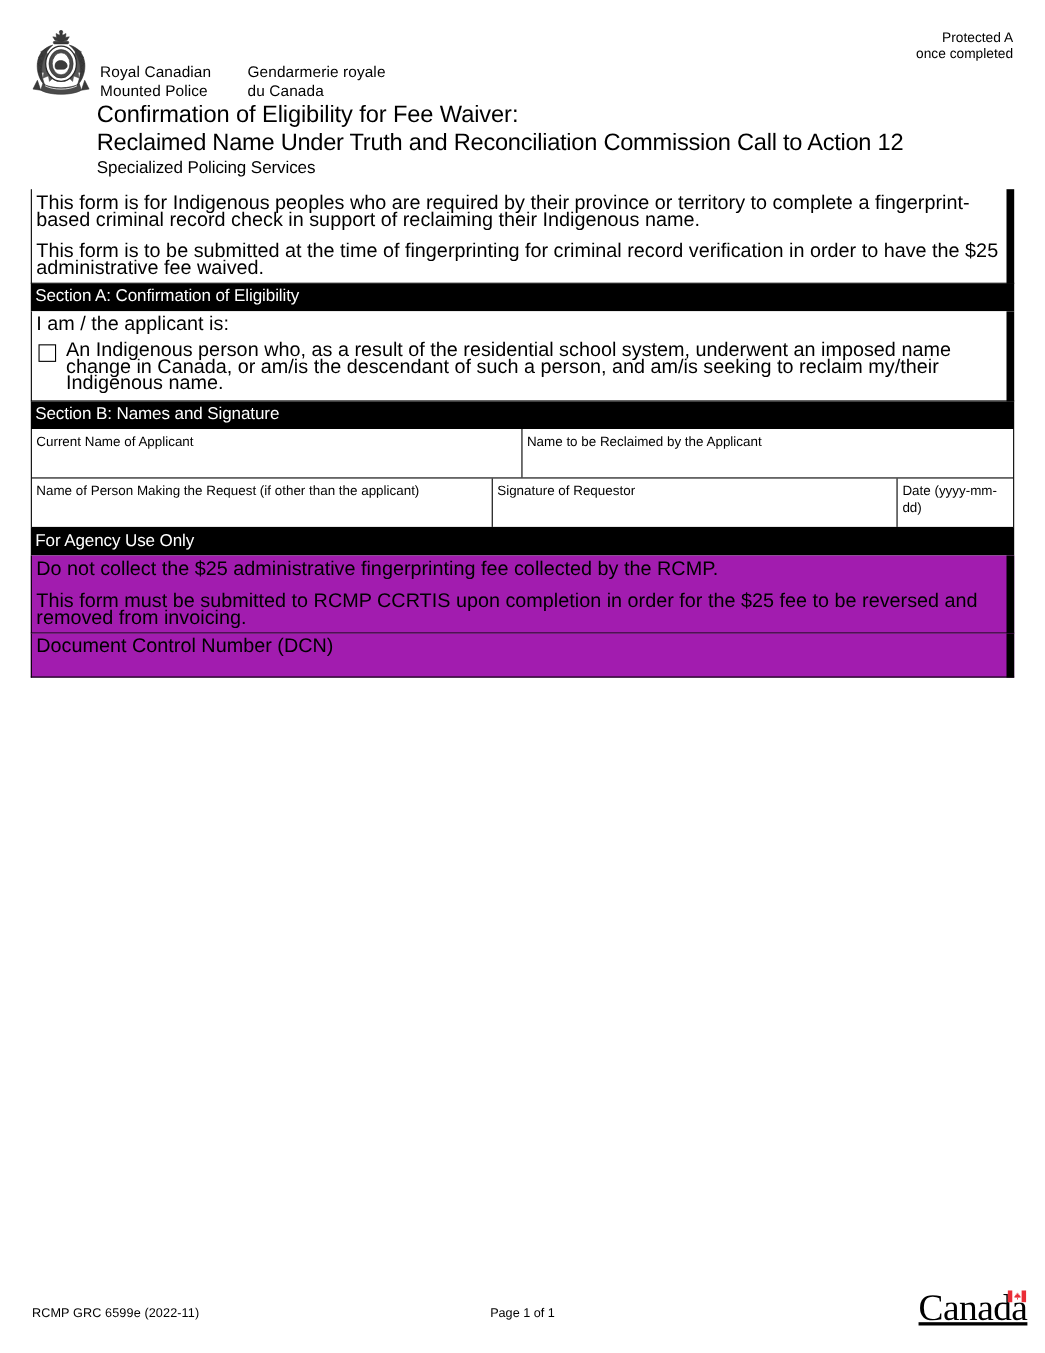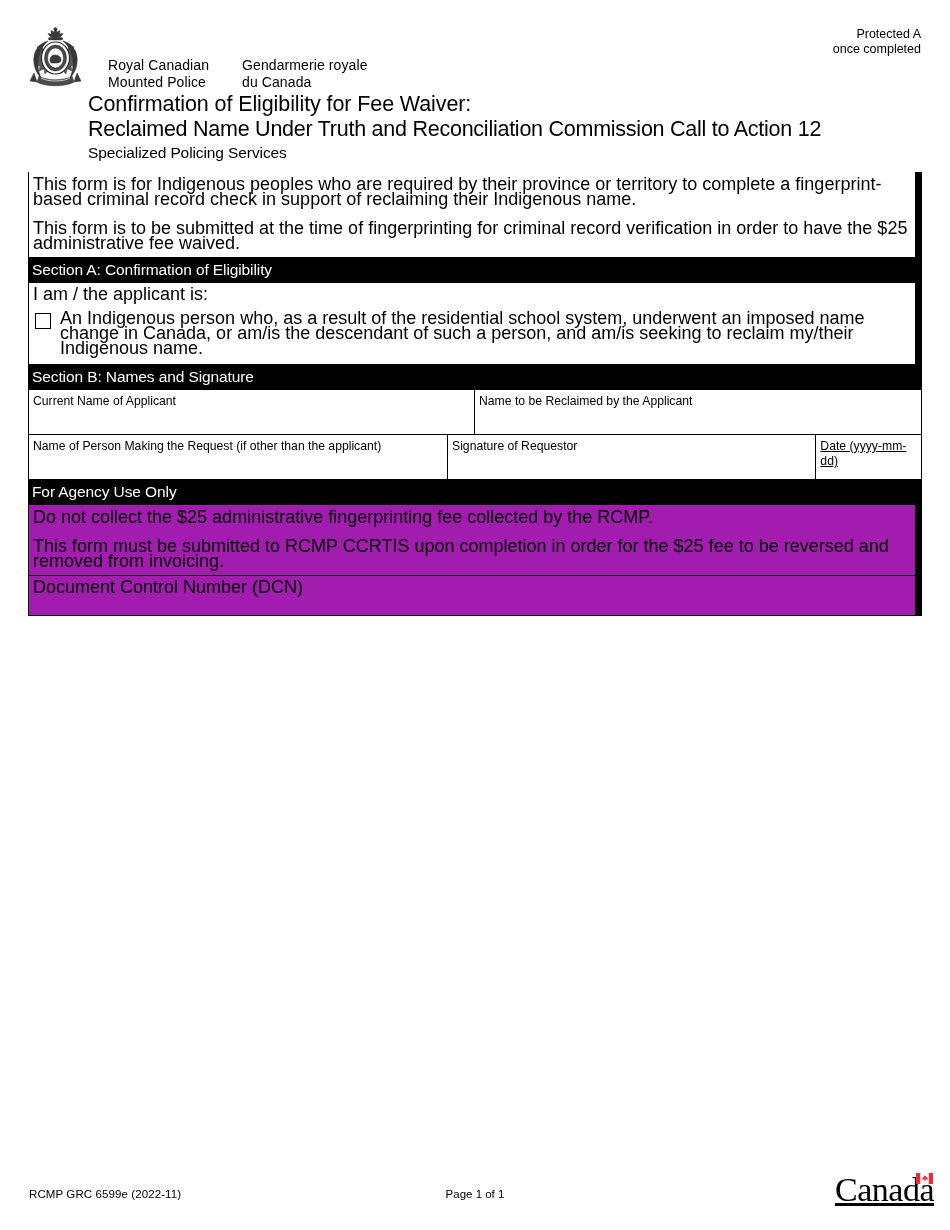--- a/index.html
+++ b/index.html
@@ -35,21 +35,21 @@
   }
   .crest {
     position: absolute;
     left: 28px;
     top: 27px;
     width: 55px;
     height: 66px;
   }
   .rcmp-words {
     position: absolute;
-    left: 108px;
+    left: 91px;
     top: 57px;
     font-size: 14px;
     line-height: 16.5px;
     letter-spacing: 0.1px;
   }
   .rcmp-words .col {
     display: inline-block;
     vertical-align: top;
   }
   .rcmp-words .col.en { width: 134px; }
@@ -140,21 +140,21 @@
     line-height: 15px;
     border-right: 1px solid #000;
   }
   .cell:last-child { border-right: none; }
   .row-b1 { height: 45px; }
   .row-b2 { height: 45px; }
   .c-left   { width: 446px; }
   .c-right  { width: 446px; }
   .c-left2  { width: 446px; }
   .c-mid2   { width: 392px; }
-  .c-date2  { width: 111px; text-decoration: underline; }
+  .c-date2  { width: 111px; }
   .sectB-wrap {
     border-left: 1px solid #000;
     border-right: 1px solid #000;
     box-sizing: border-box;
   }
 
   
   .dcn {
     height: 40px;
     padding: 4px 4px 0 4px;

